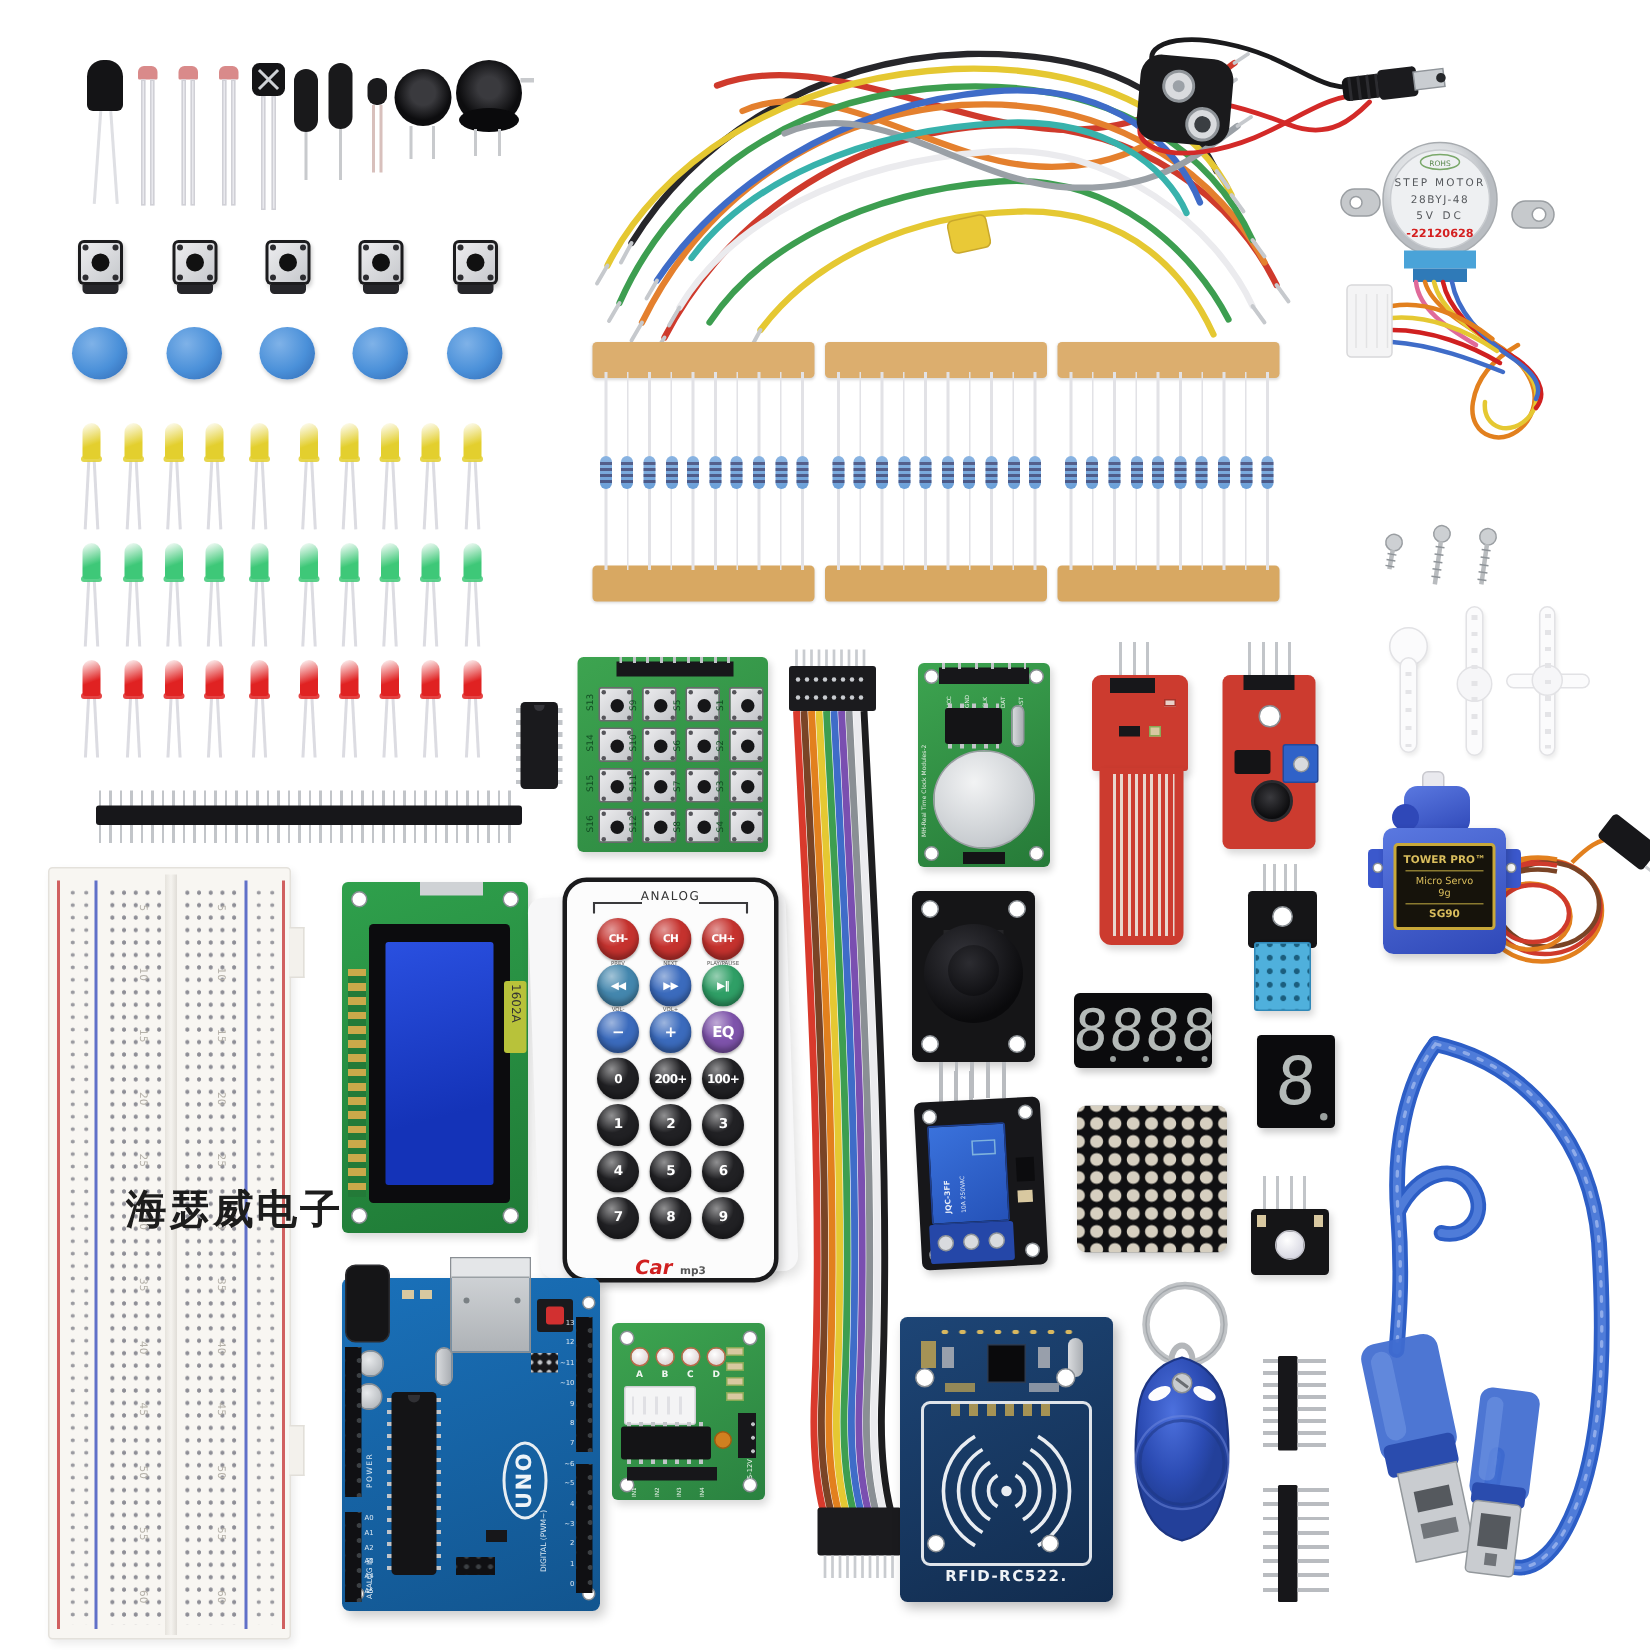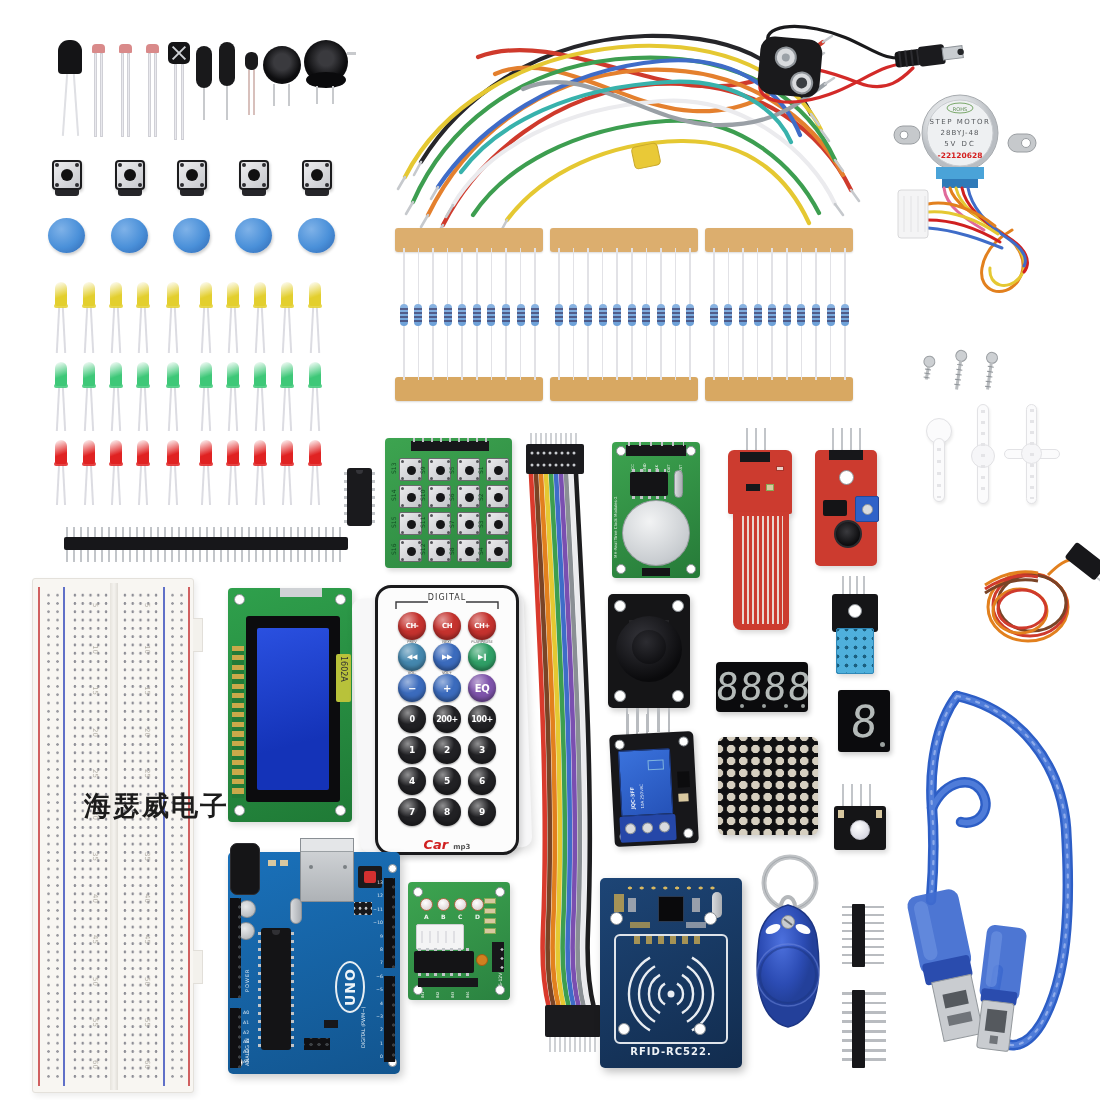--- a/index.html
+++ b/index.html
@@ -250,21 +250,21 @@
     <div class="a" style="left:108px;top:66px;width:15px;height:48px;background:#b8c23a;border-radius:2px">
       <span class="a" style="left:12px;top:2px;font-size:8px;color:#333;transform:rotate(90deg);transform-origin:left top;white-space:nowrap">1602A</span>
     </div>
   </div>
 
   <div class="a" style="left:356px;top:596px;width:172px;height:254px;background:#f7f7f8;border-radius:10px;transform:rotate(-2deg);box-shadow:2px 4px 8px rgba(0,0,0,.12)"></div>
   <div class="a" style="left:375px;top:585px;width:144px;height:270px;background:#fcfcfc;border:3px solid #1a1a1c;border-radius:16px;box-shadow:2px 3px 6px rgba(0,0,0,.18)">
     <svg class="a" style="left:12px;top:8px" width="114" height="14" viewBox="0 0 114 14">
       <path d="M6,13 6,6 38,6 M76,6 108,6 108,13" fill="none" stroke="#3a3a3c" stroke-width="1.4"></path>
     </svg>
-    <div class="a" style="left:0;top:5px;width:100%;text-align:center;font-size:8px;color:#333;letter-spacing:1px">DIGITAL</div>
+    <div class="a" style="left:0;top:5px;width:100%;text-align:center;font-size:8px;color:#333;letter-spacing:1px">ANALOG</div>
     <div id="remote-grid" class="a" style="left:9px;top:24px;width:120px;height:218px">
         <div class="a" style="left: 11px; top: 0px; width: 28px; height: 28px; border-radius: 50%; background: radial-gradient(circle at 35% 28%, rgba(255, 255, 255, 0.5), rgba(255, 255, 255, 0) 42%), rgb(197, 50, 46); box-shadow: rgba(0, 0, 0, 0.35) 0px -3px 4px inset, rgba(0, 0, 0, 0.35) 0px 1px 2px; display: flex; align-items: center; justify-content: center;">
           <div class="a" style="position: static; font-size: 7px; font-weight: bold; color: rgb(255, 255, 255); letter-spacing: -0.5px;">CH-</div>
         </div>
         <div class="a" style="left: 8px; top: 28px; width: 34px; text-align: center; font-size: 3.6px; color: rgb(85, 85, 85);">PREV</div>
         <div class="a" style="left: 46px; top: 0px; width: 28px; height: 28px; border-radius: 50%; background: radial-gradient(circle at 35% 28%, rgba(255, 255, 255, 0.5), rgba(255, 255, 255, 0) 42%), rgb(197, 50, 46); box-shadow: rgba(0, 0, 0, 0.35) 0px -3px 4px inset, rgba(0, 0, 0, 0.35) 0px 1px 2px; display: flex; align-items: center; justify-content: center;">
           <div class="a" style="position: static; font-size: 7px; font-weight: bold; color: rgb(255, 255, 255); letter-spacing: -0.5px;">CH</div>
         </div>
         <div class="a" style="left: 43px; top: 28px; width: 34px; text-align: center; font-size: 3.6px; color: rgb(85, 85, 85);">NEXT</div>
         <div class="a" style="left: 81px; top: 0px; width: 28px; height: 28px; border-radius: 50%; background: radial-gradient(circle at 35% 28%, rgba(255, 255, 255, 0.5), rgba(255, 255, 255, 0) 42%), rgb(197, 50, 46); box-shadow: rgba(0, 0, 0, 0.35) 0px -3px 4px inset, rgba(0, 0, 0, 0.35) 0px 1px 2px; display: flex; align-items: center; justify-content: center;">
@@ -565,20 +565,40 @@
       <path d="M85,70 C100,60 118,54 138,58" stroke="#e2801e"></path>
       <path d="M85,74 C100,64 118,58 138,62" stroke="#cf3a2c"></path>
       <path d="M85,78 C100,68 118,62 138,66" stroke="#7a4426"></path>
       <path d="M148,60 C158,50 166,44 176,44" stroke="#e2801e"></path>
     </g>
     <g transform="rotate(38 182 46)">
       <rect x="166" y="34" width="38" height="20" rx="3" fill="#17171a"></rect>
       <path d="M204,38 212,38 M204,44 212,44 M204,50 212,50" stroke="#c9ccd0" stroke-width="2"></path>
     </g>
   </svg>
+  <div class="a" style="left:912px;top:514px;width:102px;height:126px">
+    <div class="a" style="left: 36px;top:0;width:15px;height:14px;background:#e9e9ee;border-radius:4px;border:1px solid #c8c8ce"></div>
+    <div class="a" style="left:24px;top:10px;width:44px;height:32px;background:linear-gradient(160deg,#5a78e0,#2f48b8);border-radius:9px"></div>
+    <div class="a" style="left:16px;top:22px;width:18px;height:18px;border-radius:50%;background:#2f48b8"></div>
+    <div class="a" style="left:0;top:52px;width:13px;height:26px;background:#3b58cc;border-radius:3px">
+        <div class="a hole" style="left:3px;top:9px;width:7px;height:7px"></div>
+      </div>
+    <div class="a" style="left:89px;top:52px;width:13px;height:26px;background:#3b58cc;border-radius:3px">
+        <div class="a hole" style="left:3px;top:9px;width:7px;height:7px"></div>
+      </div>
+    <div class="a" style="left:10px;top:38px;width:82px;height:84px;background:linear-gradient(160deg,#5a78e0,#2f48b8);border-radius:7px;box-shadow:2px 3px 6px rgba(0,0,0,.2)"></div>
+    <div class="a" style="left:17px;top:48px;width:68px;height:58px;background:#16130b;border:2px solid #c8a83a;border-radius:3px;text-align:center;color:#d9bd5c">
+      <div style="font-size:7px;margin-top:5px;font-weight:bold">TOWER PRO™</div>
+      <div style="border-top:1px solid #8a7a30;margin:3px 6px 0"></div>
+      <div style="font-size:6.5px;margin-top:2px">Micro Servo</div>
+      <div style="font-size:6.5px">9g</div>
+      <div style="border-top:1px solid #8a7a30;margin:3px 6px 0"></div>
+      <div style="font-size:7px;font-weight:bold;margin-top:2px">SG90</div>
+    </div>
+  </div>
 
   <div class="a" style="left:608px;top:594px;width:82px;height:114px;background:#151517;border-radius:5px;box-shadow:2px 3px 6px rgba(0,0,0,.2)">
     <div class="a hole" style="left:6px;top:6px;width:12px;height:12px"></div>
     <div class="a hole" style="left:64px;top:6px;width:12px;height:12px"></div>
     <div class="a hole" style="left:6px;top:96px;width:12px;height:12px"></div>
     <div class="a hole" style="left:64px;top:96px;width:12px;height:12px"></div>
     <div class="a" style="left:21px;top:26px;width:40px;height:40px;background:#242427"></div>
     <div class="a" style="left:8px;top:22px;width:66px;height:66px;border-radius:50%;background:radial-gradient(circle at 40% 33%,#34343a,#0a0a0c 72%)"></div>
     <div class="a" style="left:24px;top:36px;width:34px;height:34px;border-radius:50%;background:radial-gradient(circle at 42% 35%,#2c2c31,#101013 75%)"></div>
   </div>

